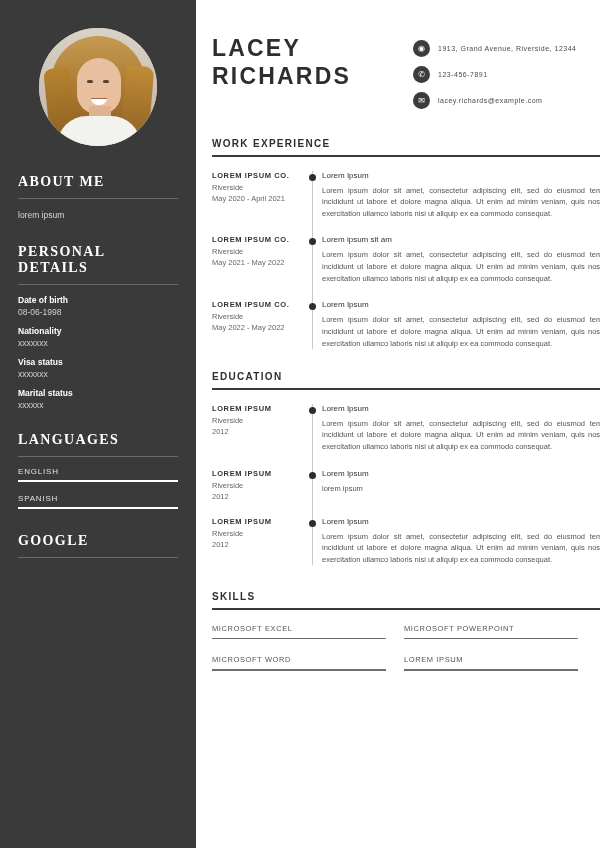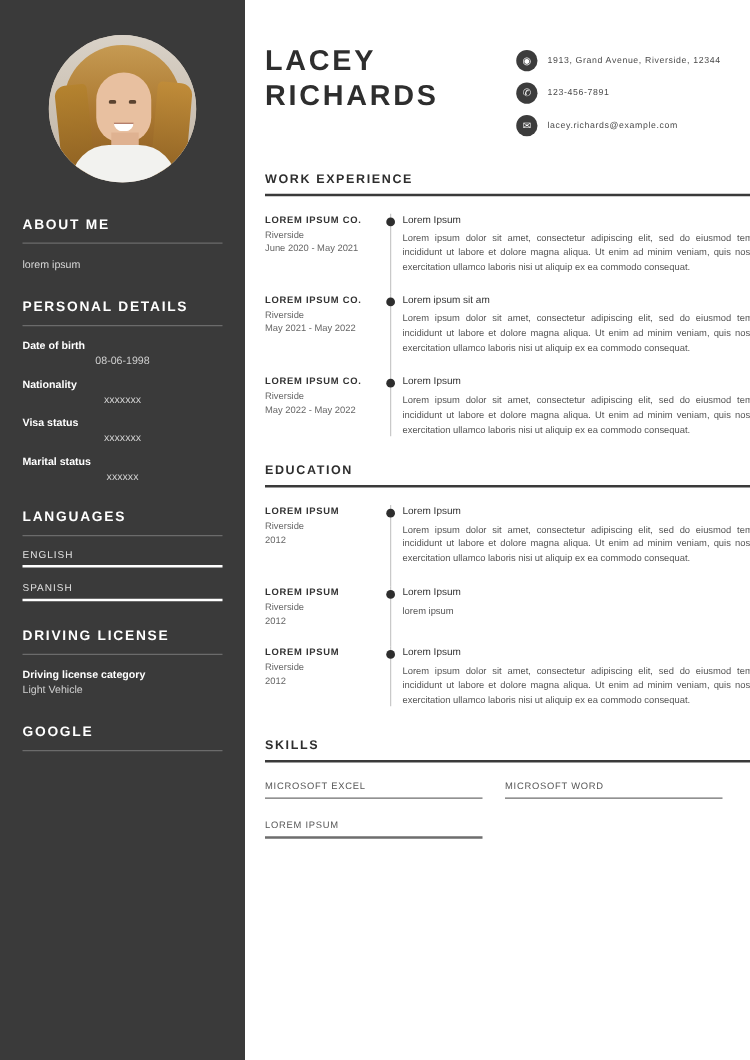--- a/index.html
+++ b/index.html
@@ -50,29 +50,29 @@
   .photo-neck { position:absolute; left:50px; top:78px; width:22px; height:22px; background:#dfb291; }
   .photo-shirt {
     position:absolute; left: 18px; bottom: 0; width: 84px; height: 30px;
     background:#f2f2ef; border-radius: 30px 30px 0 0;
   }
   .photo-eye { position:absolute; width:6px; height:3px; background:#5a4330; border-radius:3px; }
   .photo-smile { position:absolute; left:52px; top:70px; width:16px; height:7px; background:#ffffff;
     border-radius: 0 0 9px 9px; border-top:1px solid #a0604d;}
 
   .side-h {
-    font-size: 11px; letter-spacing: 1.4px; font-weight: bold;
-    margin: 0 0 8px 0; color: #ffffff;
+    font-size: 14px; letter-spacing: 1.4px; font-weight: bold;
+    margin: 0 0 8px 0; color: #ffffff; font-family: Liberation Serif, serif;
   }
   .side-rule { height: 1px; background: #6b6b6b; margin: 0 0 10px 0; }
   .side-block { margin-top: 22px; }
   .side-txt { font-size: 8.5px; color: #d8d8d8; line-height: 1.5; }
   .pd-item { margin-bottom: 9px; }
   .pd-label { font-size: 8.5px; font-weight: bold; color: #ffffff; }
-  .pd-value { font-size: 8.5px; color: #cfcfcf; margin-top: 2px; text-align: center; }
+  .pd-value { font-size: 8.5px; color: #cfcfcf; margin-top: 2px; }
   .lang-row { margin-bottom: 12px; }
   .lang-name { font-size: 8px; letter-spacing: 0.8px; color: #e2e2e2; margin-bottom: 4px; }
   .lang-bar { height: 2px; background: #ffffff; }
   .hob-txt { font-size: 8.5px; color: #e8e8e8; line-height: 1.6; letter-spacing: 0.3px; }
   .dl-label { font-size: 8.5px; font-weight: bold; color: #ffffff; }
   .dl-value { font-size: 8.5px; color: #cfcfcf; margin-top: 2px; }
 
   
   .main {
     position: absolute;
@@ -172,26 +172,20 @@
       <div class="lang-row">
         <div class="lang-name">ENGLISH</div>
         <div class="lang-bar"></div>
       </div>
       <div class="lang-row">
         <div class="lang-name">SPANISH</div>
         <div class="lang-bar"></div>
       </div>
     </div>
 
-    <div class="side-block">
-      <div class="side-h">DRIVING LICENSE</div>
-      <div class="side-rule"></div>
-      <div class="dl-label">Driving license category</div>
-      <div class="dl-value">Light Vehicle</div>
-    </div>
 
     <div class="side-block" style="margin-top:24px;">
       <div class="side-h">GOOGLE</div>
       <div class="side-rule"></div>
     </div>
   </div>
 
   <div class="main">
 
     <div class="name">
@@ -215,21 +209,21 @@
     </div>
 
     <div class="sec" style="margin-top:48px;">
       <div class="sec-title">WORK EXPERIENCE</div>
       <div class="sec-rule"></div>
 
       <div class="entry">
         <div class="entry-left">
           <div class="e-company">LOREM IPSUM CO.</div>
           <div class="e-city">Riverside</div>
-          <div class="e-date">June 2020 - May 2021</div>
+          <div class="e-date">May 2020 - April 2021</div>
         </div>
         <div class="entry-mid">
           <div class="vline"></div>
           <div class="dot"></div>
         </div>
         <div class="entry-right">
           <div class="e-role">Lorem Ipsum</div>
           <div class="e-desc">Lorem ipsum dolor sit amet, consectetur adipiscing elit, sed do eiusmod tempor incididunt ut labore et dolore magna aliqua. Ut enim ad minim veniam, quis nostrud exercitation ullamco laboris nisi ut aliquip ex ea commodo consequat.</div>
         </div>
       </div>
@@ -323,20 +317,24 @@
     <div class="sec" style="">
       <div class="sec-title">SKILLS</div>
       <div class="sec-rule"></div>
 
       <div class="skills-grid">
         <div class="skill">
           <div class="skill-name">MICROSOFT EXCEL</div>
           <div class="skill-bar"></div>
         </div>
         <div class="skill">
+          <div class="skill-name">MICROSOFT POWERPOINT</div>
+          <div class="skill-bar"></div>
+        </div>
+        <div class="skill">
           <div class="skill-name">MICROSOFT WORD</div>
           <div class="skill-bar"></div>
         </div>
         <div class="skill">
           <div class="skill-name">LOREM IPSUM</div>
           <div class="skill-bar"></div>
         </div>
       </div>
     </div>
 

